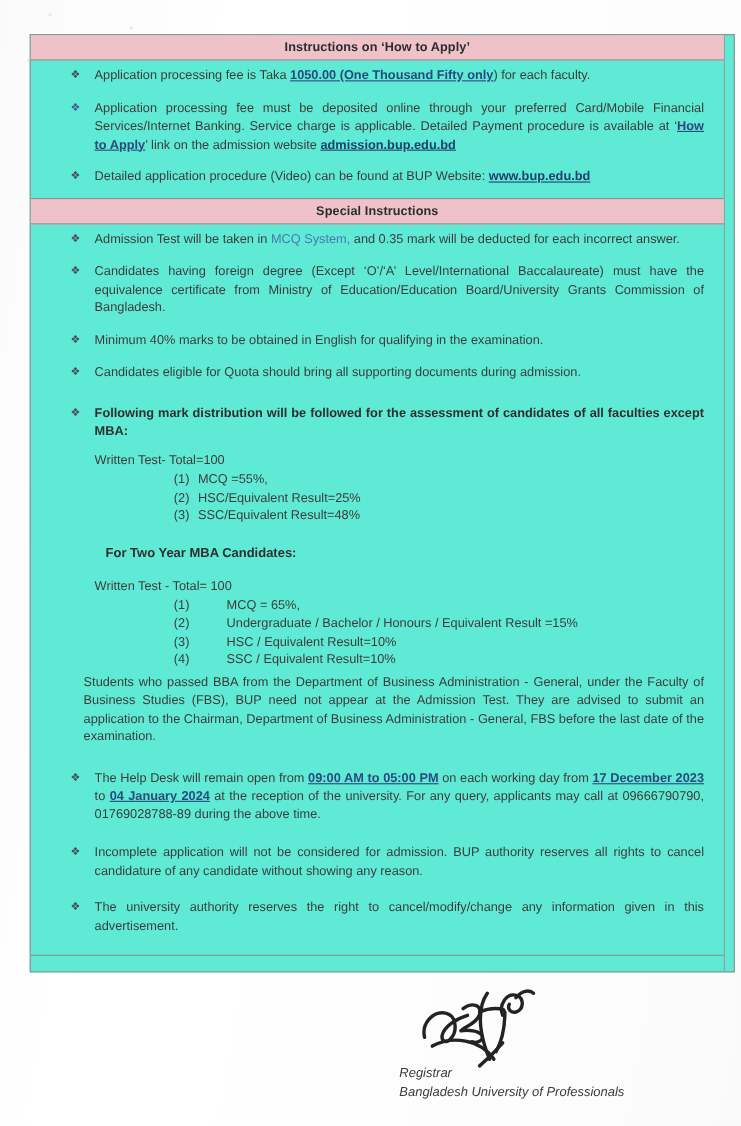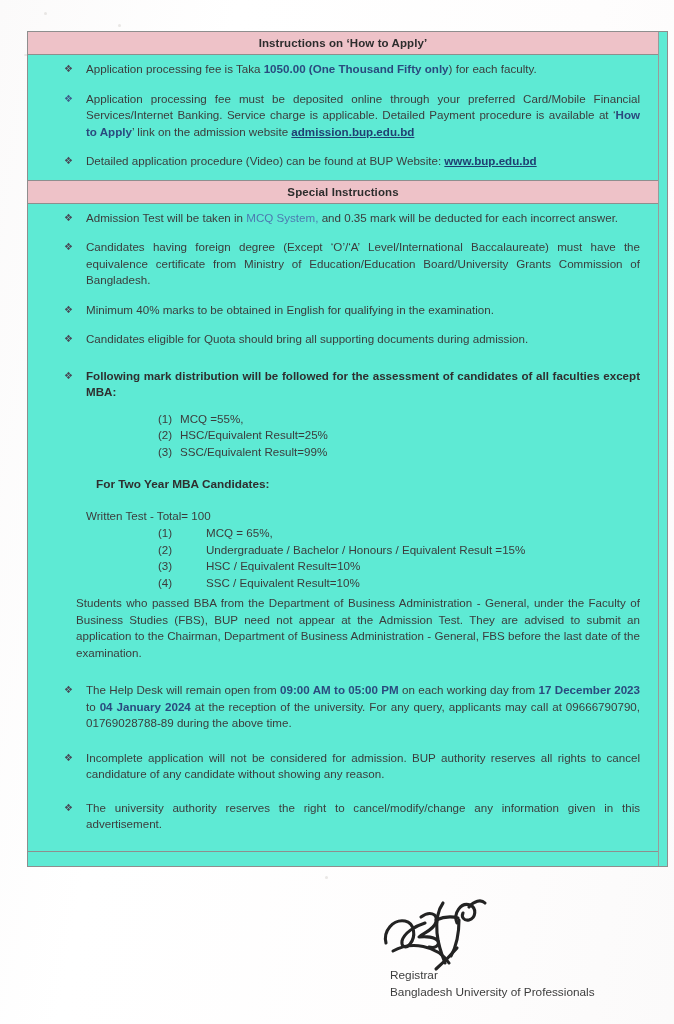--- a/index.html
+++ b/index.html
@@ -71,21 +71,21 @@
   .bullet.bl { color: #3f5d8a; }
   .txt {
     flex: 1 1 auto;
     font-size: 11.6px;
     line-height: 16.5px;
     text-align: justify;
     padding-right: 8px;
     color: #3c3c3c;
   }
   .txt.nj { text-align: left; }
-  .blue { color: #2a4a7e; font-weight: bold; }
+  .blue { color: #2a4a7e; font-weight: bold; text-decoration: underline; }
   .blue-lt { color: #4d79b0; margin-top: 37px; }
   .lnk {
     color: #1f3f72;
     font-weight: bold;
     text-decoration: underline;
   }
 
   
   .block {
     font-size: 11.6px;
@@ -129,21 +129,21 @@
     left: 381px;
     top: 893px;
     width: 130px;
     height: 90px;
   }
   .foot-line {
     font-size: 11.8px;
     line-height: 17px;
     color: #3c3c3c;
   }
-  .foot-lines { position: absolute; left: 390px; top: 967px; }
+  .foot-lines { position: absolute; left: 363px; top: 967px; font-style: italic; }
   .speck {
     position: absolute;
     background: #d8d5d2;
     border-radius: 50%;
     opacity: .55;
   }
 </style>
 </head>
 <body>
 
@@ -193,32 +193,33 @@
         <div class="bullet">❖</div>
         <div class="txt nj"><span>Candidates eligible for Quota should bring all supporting documents during admission.</span></div>
       </div>
 
       <div class="item" style="margin-top:20px;margin-bottom:0;">
         <div class="bullet">❖</div>
         <div class="txt" style="font-weight:bold;color:#2f2f2f;">Following mark distribution will be followed for the assessment of candidates of all faculties except MBA:</div>
       </div>
 
       <div class="block">
+        <div class="total">Written Test- Total=100</div>
         <ul class="sublist tight">
           <li>
             <span class="n">(1)</span>
             <span class="v">MCQ =55%,</span>
           </li>
           <li>
             <span class="n">(2)</span>
             <span class="v">HSC/Equivalent Result=25%</span>
           </li>
           <li>
             <span class="n">(3)</span>
-            <span class="v">SSC/Equivalent Result=99%</span>
+            <span class="v">SSC/Equivalent Result=48%</span>
           </li>
         </ul>
 
         <div class="subhead">For Two Year MBA Candidates:</div>
 
         <div class="total" style="margin-top:15px;">Written Test - Total= 100</div>
         <ul class="sublist wide">
           <li>
             <span class="n">(1)</span>
             <span class="v">MCQ = 65%,</span>

